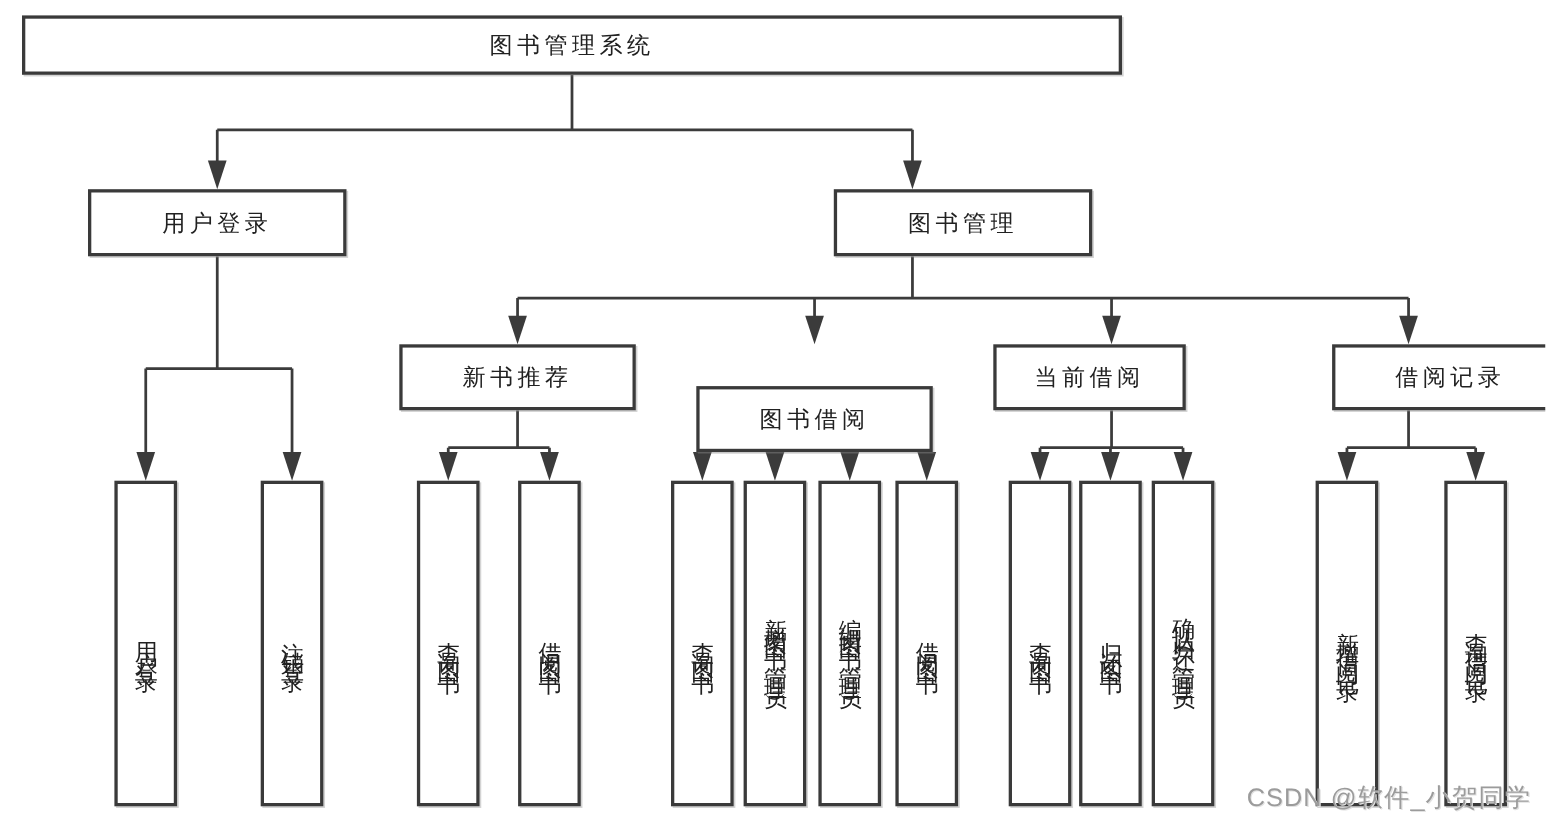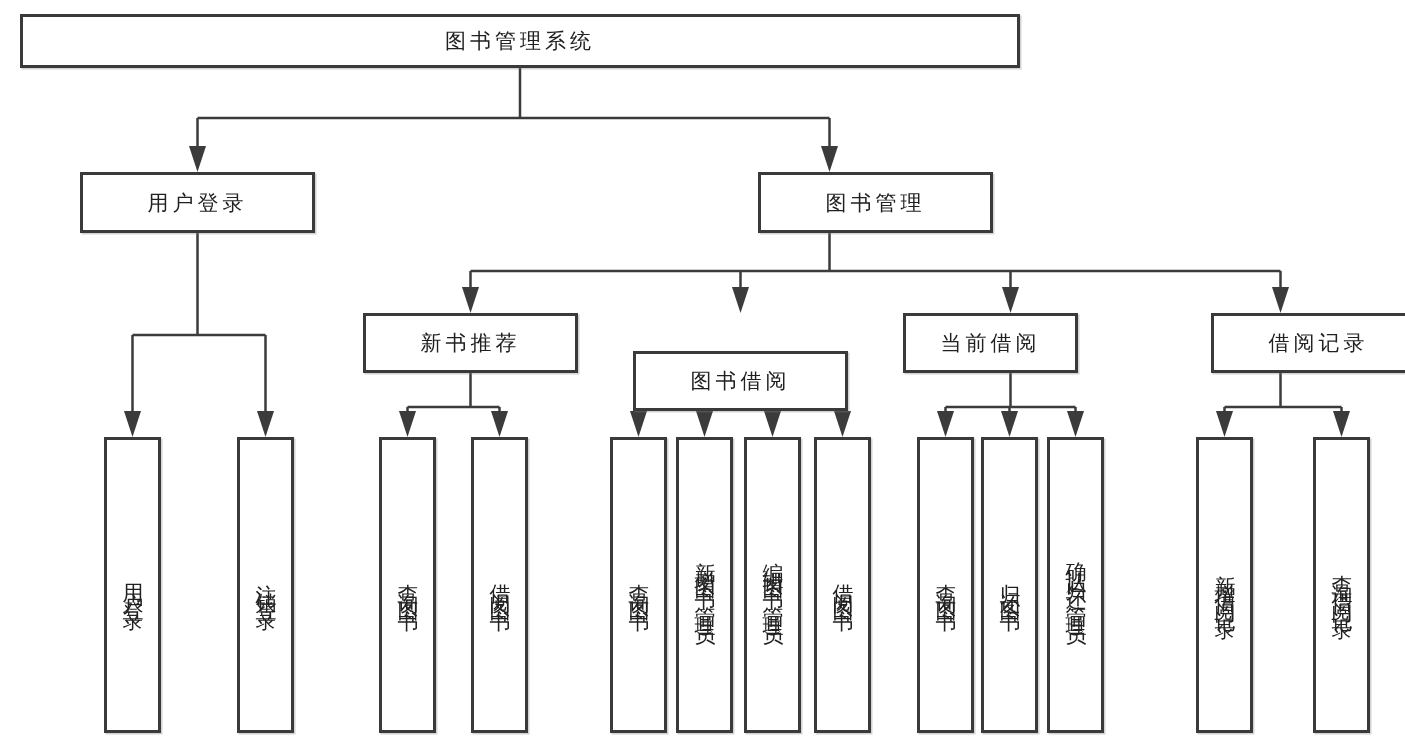--- a/index.html
+++ b/index.html
@@ -134,13 +134,14 @@
   <div class="box leaf" id="n-lf-5">查询图书</div>
   <div class="box leaf" id="n-lf-6">新增图书（管理员）</div>
   <div class="box leaf" id="n-lf-7">编辑图书（管理员）</div>
   <div class="box leaf" id="n-lf-8">借阅图书</div>
   <div class="box leaf" id="n-lf-9">查询图书</div>
   <div class="box leaf" id="n-lf-10">归还图书</div>
   <div class="box leaf" id="n-lf-11">确认归还（管理员）</div>
   <div class="box leaf" id="n-lf-12">新增借阅记录</div>
   <div class="box leaf" id="n-lf-13">查询借阅记录</div>
 
+  <div class="watermark">CSDN @软件_小贺同学</div>
 </div>
 
 </body></html>

